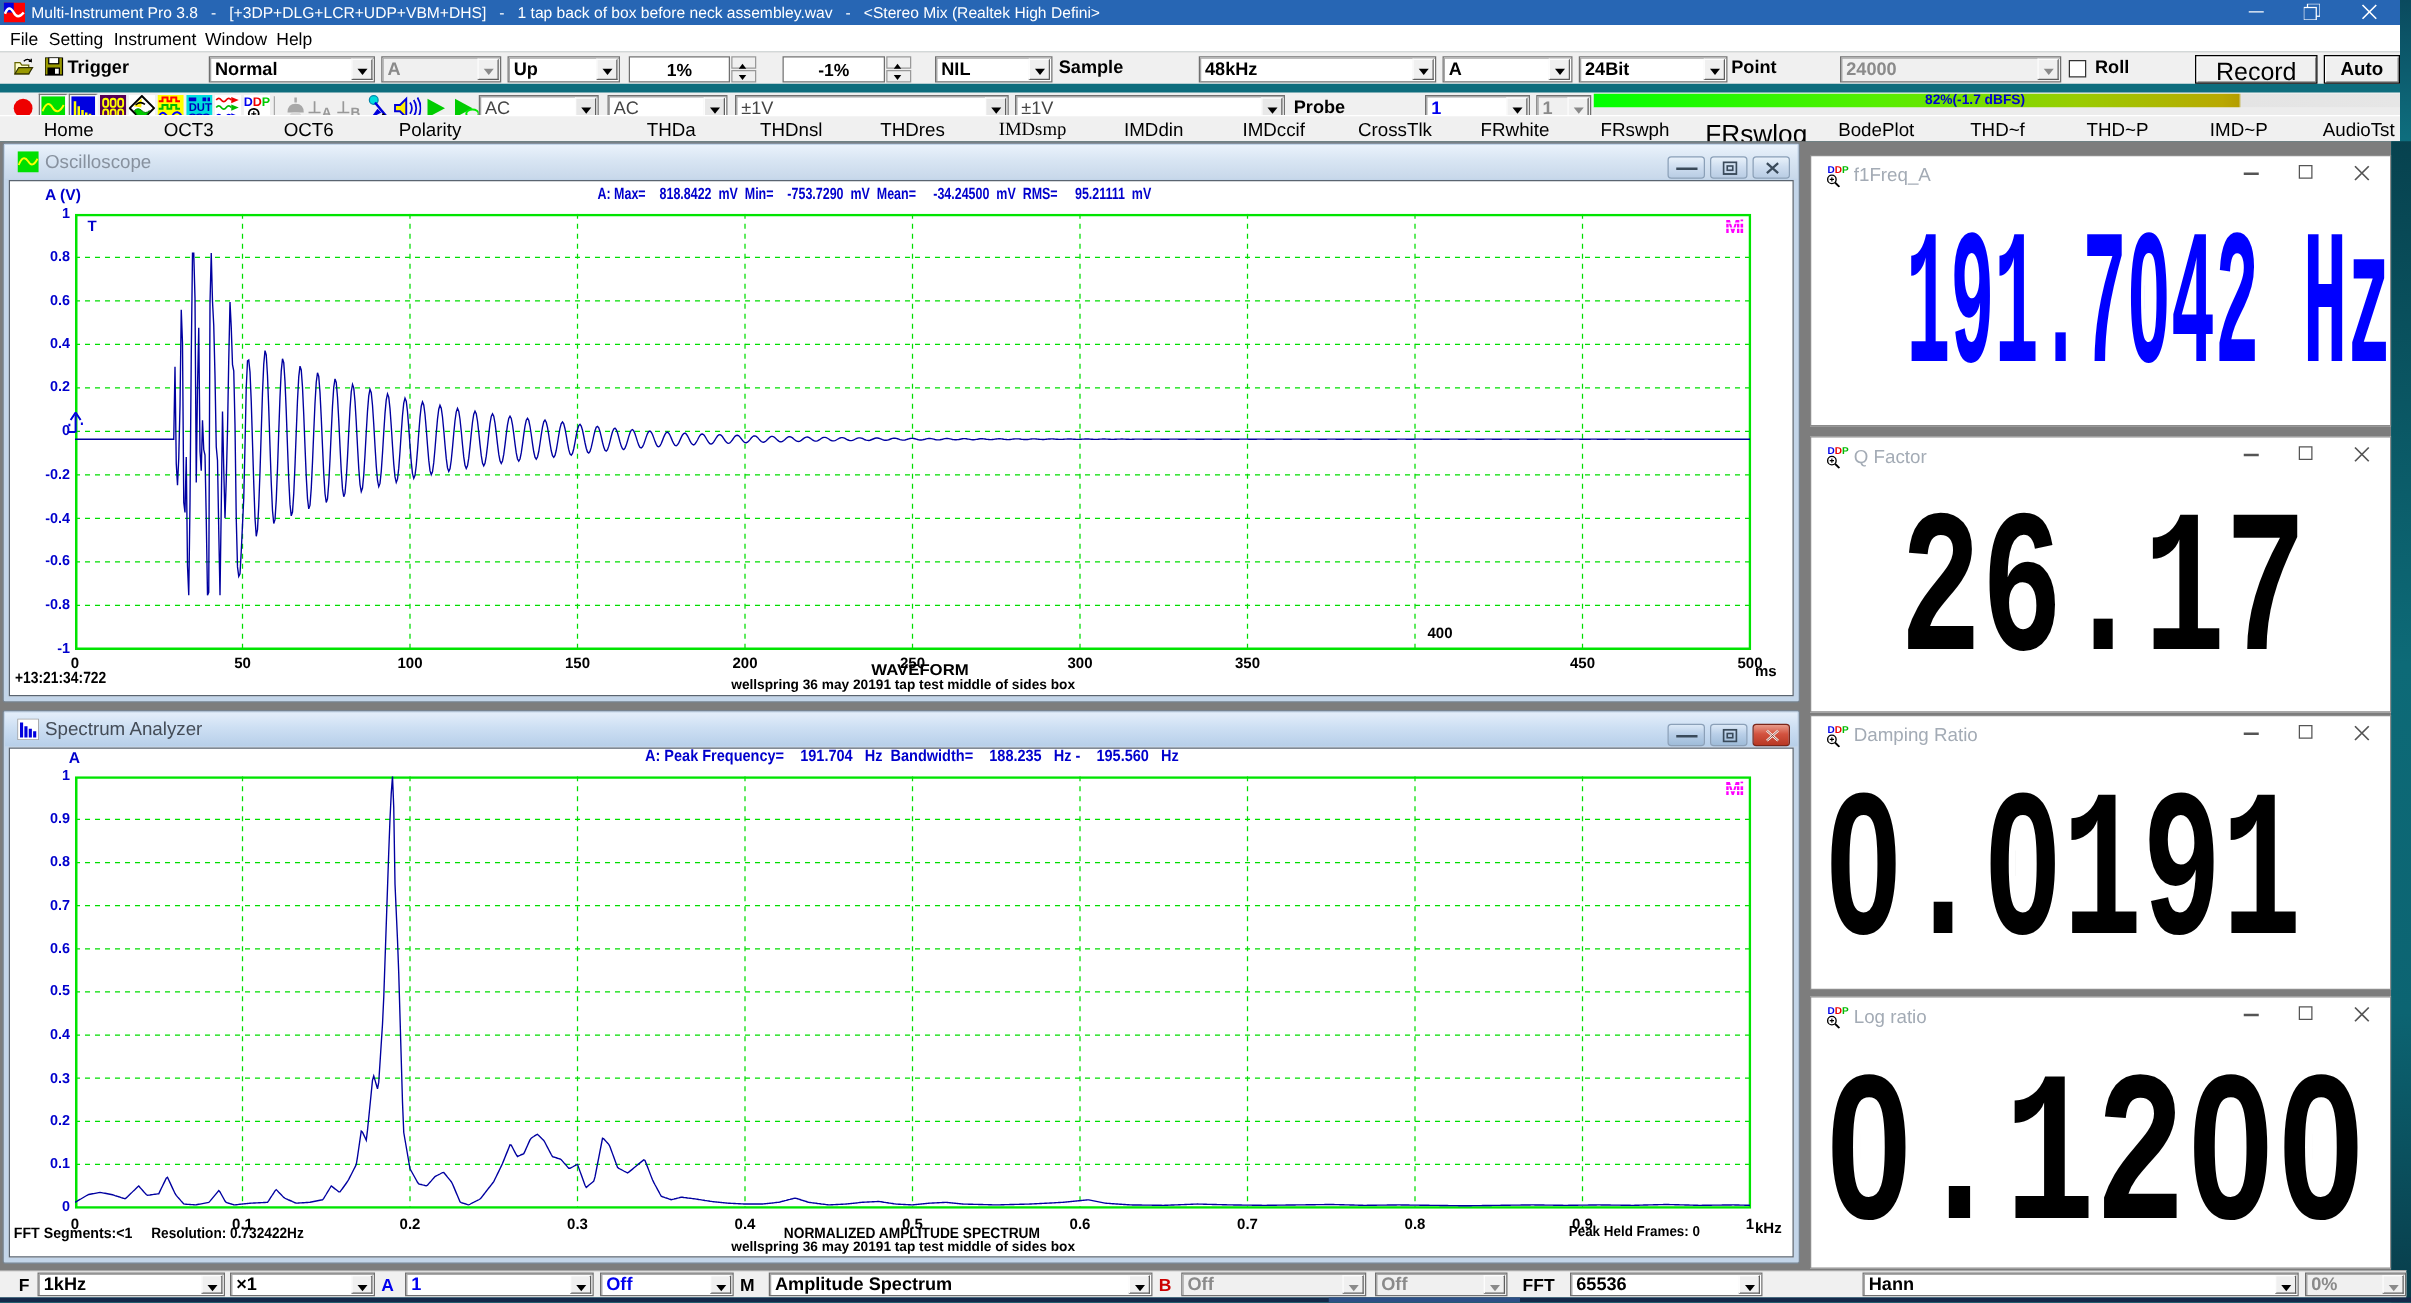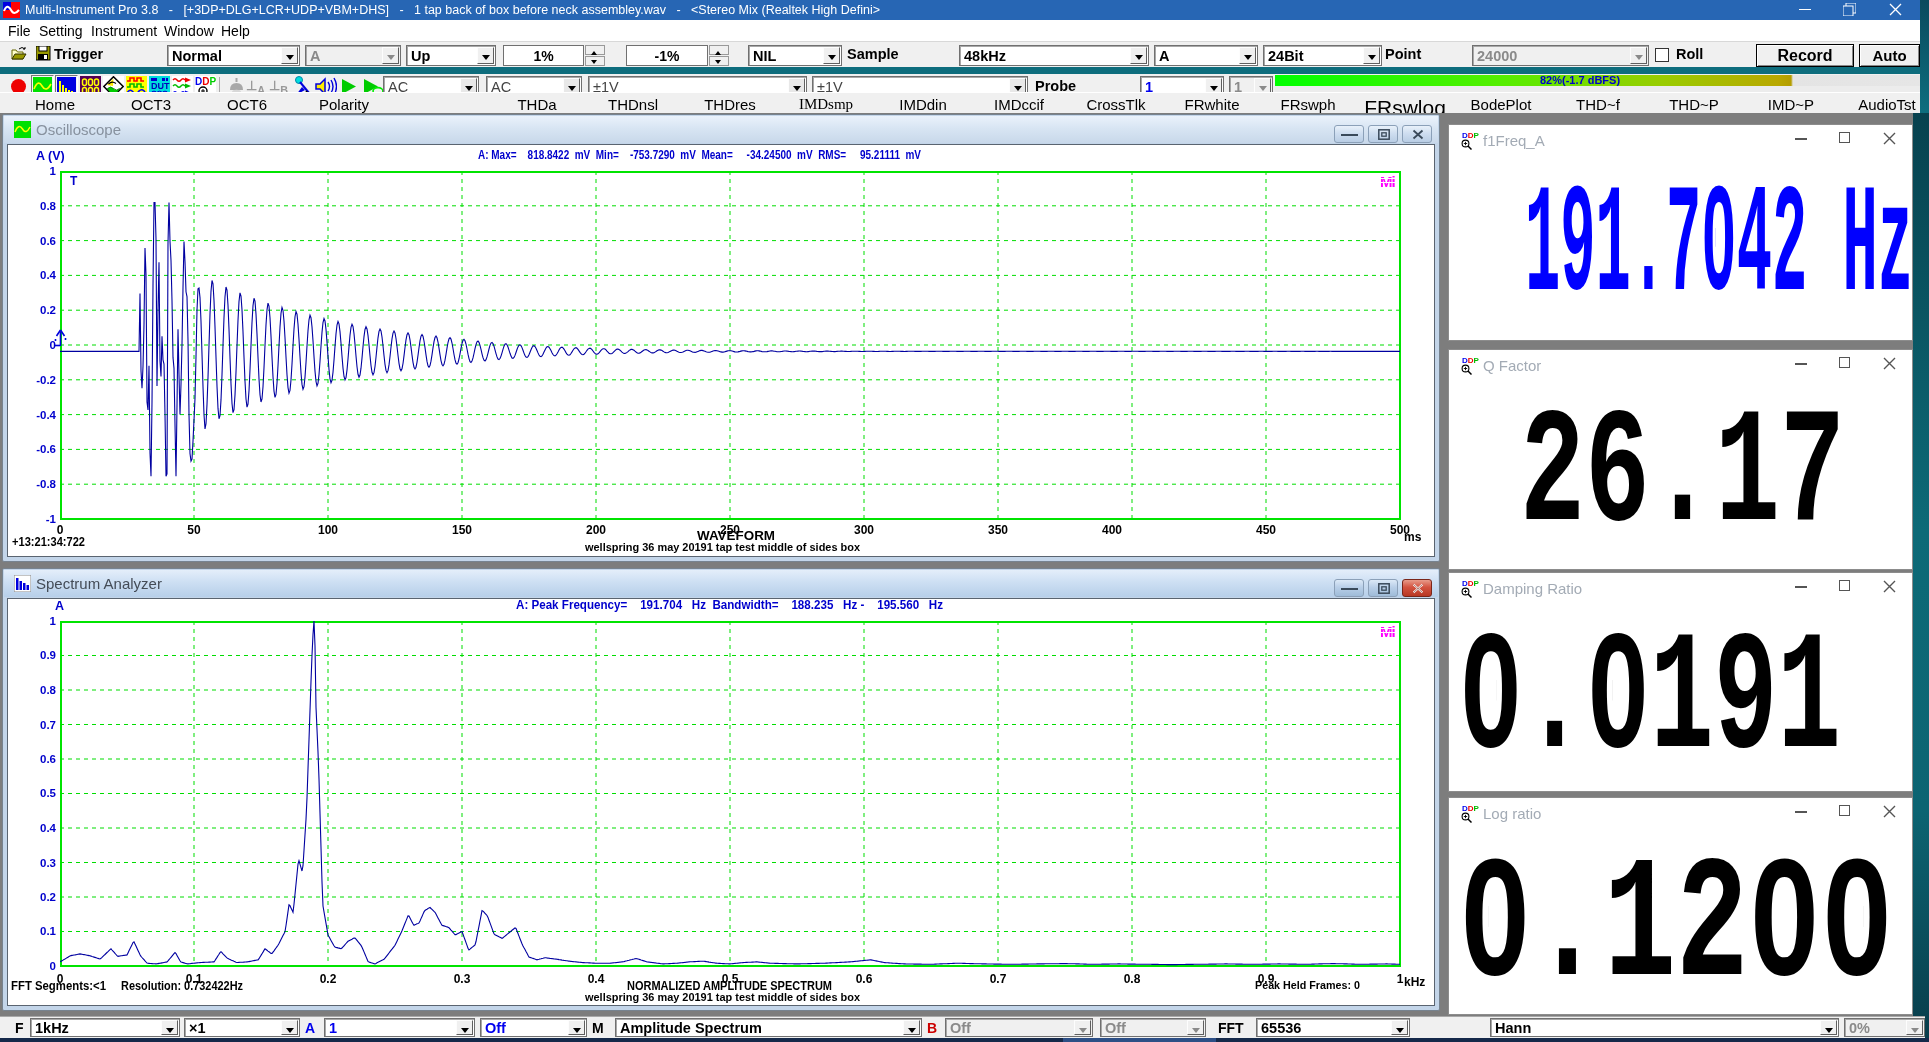--- a/index.html
+++ b/index.html
@@ -109,21 +109,21 @@
       <span class="tx">24Bit</span>
       <span class="ar"></span>
     </div>
   <span class="lbl" style="left:1385px;top:4px;">Point</span>
   <div class="cmb dis" style="left:1472px;top:3px;width:177px;height:21px;">
       <span class="tx">24000</span>
       <span class="ar"></span>
     </div>
   <div class="abs" style="left:1655px;top:6px;width:14px;height:14px;background:#fff;border:1px solid #333;"></div>
   <span class="lbl" style="left:1676px;top:4px;">Roll</span>
-  <div class="abs" style="left:1756px;top:2px;width:98px;height:23px;background:#f0f0f0;border:1px solid #000;box-shadow:inset 1px 1px 0 #fff, inset -1px -1px 0 #888;text-align:center;font-size:16px;font-weight:bold;padding-top:2px;">Record</div>
+  <div class="abs" style="left:1756px;top:2px;width:98px;height:23px;background:#f0f0f0;border:1px solid #000;box-shadow:inset 1px 1px 0 #fff, inset -1px -1px 0 #888;text-align:center;font-size:20px;font-weight:normal;padding-top:2px;">Record</div>
   <div class="abs" style="left:1859px;top:2px;width:61px;height:23px;background:#f0f0f0;border:1px solid #000;box-shadow:inset 1px 1px 0 #fff, inset -1px -1px 0 #888;text-align:center;font-size:15px;font-weight:bold;padding-top:2px;">Auto</div>
 </div>
 
 <div class="abs" style="left:0;top:74px;width:1920px;height:25px;background:#f0f0f0;">
   <svg class="abs" style="left:10px;top:4px" width="17" height="17">
       <circle cx="8.5" cy="8.5" r="7.5" fill="#ee0000"></circle>
     </svg>
   <div class="abs" style="left:31px;top:1px;width:23px;height:23px;border:1px solid;border-color:#777 #fff #fff #777;background:#f4f4f4;">
       <svg class="abs" style="left:1px;top:1px" width="19" height="19">
         <rect width="19" height="19" fill="#00e000"></rect>
@@ -344,21 +344,21 @@
 <div class="chart-txt blu" style="left:14px;top:479px;width:42px;text-align:right;font-size:11.5px;">-0.8</div>
 <div class="chart-txt blu" style="left:14px;top:514px;width:42px;text-align:right;font-size:11.5px;">-1</div>
 <div class="chart-txt" style="left:30px;top:524px;width:60px;text-align:center;">0</div>
 <div class="chart-txt" style="left:164px;top:524px;width:60px;text-align:center;">50</div>
 <div class="chart-txt" style="left:298px;top:524px;width:60px;text-align:center;">100</div>
 <div class="chart-txt" style="left:432px;top:524px;width:60px;text-align:center;">150</div>
 <div class="chart-txt" style="left:566px;top:524px;width:60px;text-align:center;">200</div>
 <div class="chart-txt" style="left:700px;top:524px;width:60px;text-align:center;">250</div>
 <div class="chart-txt" style="left:834px;top:524px;width:60px;text-align:center;">300</div>
 <div class="chart-txt" style="left:968px;top:524px;width:60px;text-align:center;">350</div>
-<div class="chart-txt" style="left:1102px;top:524px;width:60px;text-align:left;">400</div>
+<div class="chart-txt" style="left:1102px;top:500px;width:60px;text-align:right;">400</div>
 <div class="chart-txt" style="left:1236px;top:524px;width:60px;text-align:center;">450</div>
 <div class="chart-txt" style="left:1370px;top:524px;width:60px;text-align:center;">500</div>
 <svg class="abs" style="left:0;top:520px;" width="1440" height="36">
 <text x="1404" y="21" font-size="12" font-weight="bold" font-family="Liberation Sans">ms</text>
 <text x="12" y="26" font-size="13" font-weight="bold" font-family="Liberation Sans" textLength="73" lengthAdjust="spacingAndGlyphs">+13:21:34:722</text>
 <text x="697" y="20" font-size="12.5" font-weight="bold" font-family="Liberation Sans" textLength="78" lengthAdjust="spacingAndGlyphs">WAVEFORM</text>
 <text x="585" y="31" font-size="11" font-weight="bold" font-family="Liberation Sans" textLength="275" lengthAdjust="spacingAndGlyphs">wellspring 36 may 20191 tap test middle of sides box</text>
 </svg>
 <div class="abs" style="left:1380px;top:175px;width:18px;height:12px;overflow:hidden;">
     <span style="position:absolute;left:0;top:-2px;font-size:15px;font-weight:bold;color:#ff00ff;letter-spacing:-1px;">Mi</span>

